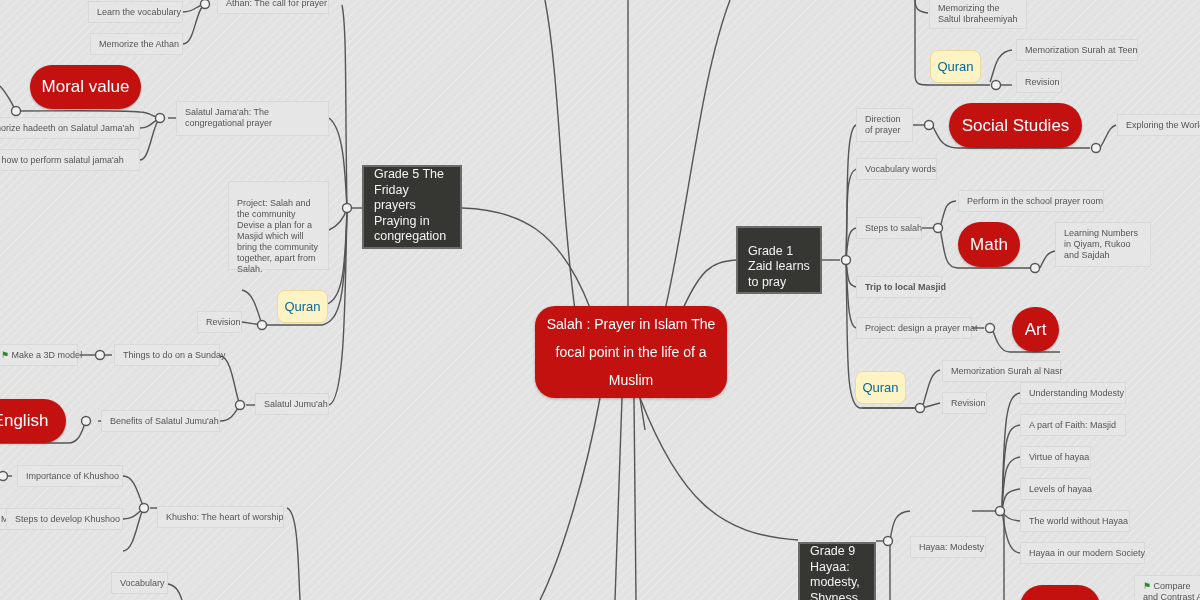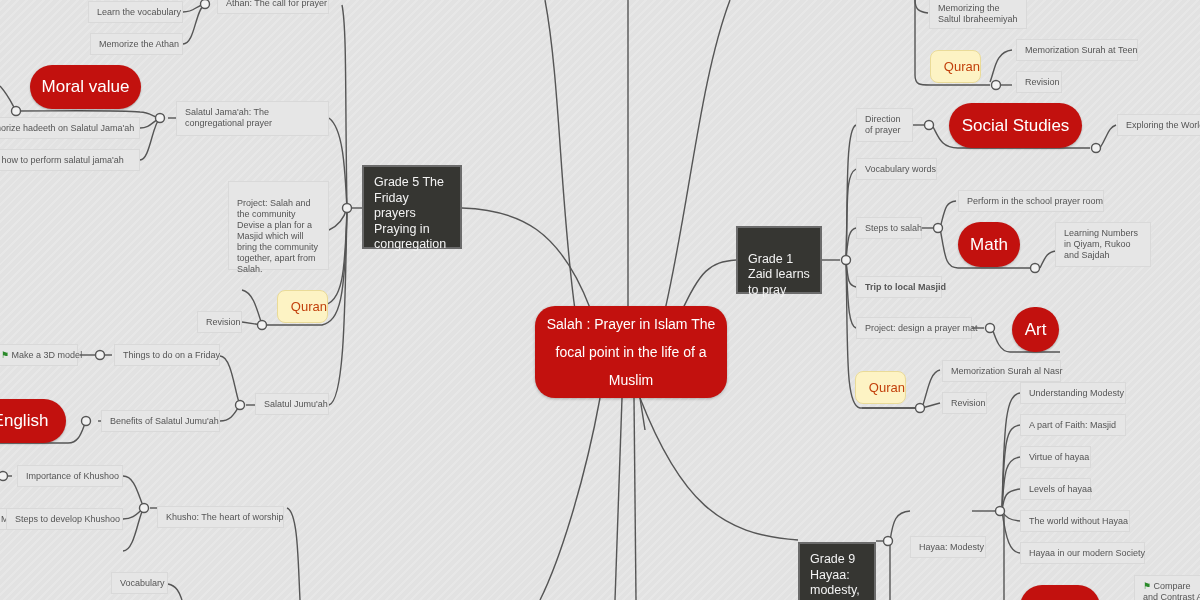--- a/index.html
+++ b/index.html
@@ -15,30 +15,30 @@
   svg.links circle { fill:#f2f2f2; stroke:#555; stroke-width:1.4; }
 
   .node { position:absolute; box-sizing:border-box; cursor:pointer; }
   .leaf {
     background:#e6e6e6; border:1px solid #d9d9d9; color:#555;
     font-size:9px; line-height:11px; padding:5px 8px; white-space:nowrap;
   }
   .leaf.wrap { white-space:normal; }
   .grade {
     background:#363632; border:2px solid #6b6b6b; color:#f3f3f3;
-    font-size:12.5px; line-height:15.5px; padding:8px 10px;
+    font-size:12.5px; line-height:15.5px; padding:0 10px;
   }
   .pill {
     background:#c2110e; color:#fff; border-radius:24px; text-align:center;
     font-size:17px; display:flex; align-items:center; justify-content:center;
     box-shadow:0 1px 2px rgba(0,0,0,0.25);
   }
   .quran {
-    background:#fdf3c4; border:1.5px solid #eadb98; color:#c2410c; border-radius:8px;
-    font-size:13px; display:flex; align-items:center; justify-content:flex-end;
+    background:#fdf3c4; border:1.5px solid #eadb98; color:#0369a1; border-radius:8px;
+    font-size:13px; display:flex; align-items:center; justify-content:center;
   }
   .central {
     background:#c2110e; color:#fff; border-radius:20px; text-align:center;
     font-size:14px; line-height:28px; display:flex; align-items:center; justify-content:center;
     box-shadow:0 1px 3px rgba(0,0,0,0.25);
   }
   .flag { color:#2a8a2a; font-size:9px; }
 </style>
 </head>
 <body>
@@ -192,21 +192,21 @@
   <div class="node quran" style="left:277px;top:290px;width:51px;height:33px;">
     <span>Quran</span>
   </div>
   <div class="node leaf" style="left:197px;top:311px;width:45px;height:22px;">
     <span>Revision</span>
   </div>
   <div class="node leaf" style="left:255px;top:393px;width:74px;height:22px;">
     <span>Salatul Jumu'ah</span>
   </div>
   <div class="node leaf" style="left:114px;top:344px;width:106px;height:22px;">
-    <span>Things to do on a Friday</span>
+    <span>Things to do on a Sunday</span>
   </div>
   <div class="node leaf" style="left:-8px;top:344px;width:86px;height:22px;">
     <span class="flag">⚑</span>
     <span>Make a 3D model</span>
   </div>
   <div class="node leaf" style="left:101px;top:410px;width:119px;height:22px;">
     <span>Benefits of Salatul Jumu'ah</span>
   </div>
   <div class="node pill" style="left:-25px;top:399px;width:91px;height:44px;">
     <span>English</span>

